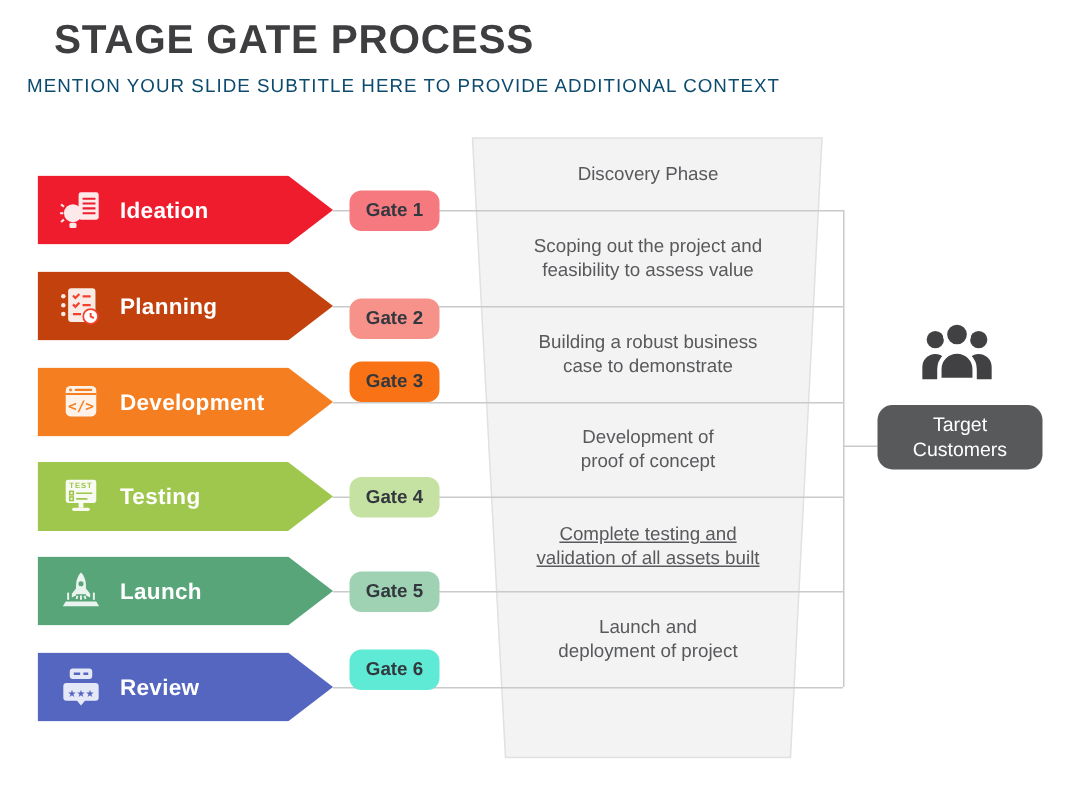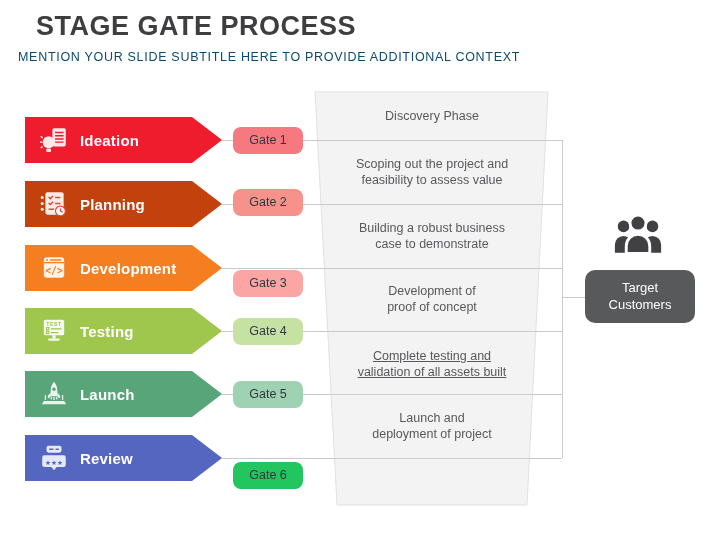--- a/index.html
+++ b/index.html
@@ -28,27 +28,27 @@
   
   .stage{
     position:absolute;left:25px;width:197px;height:46px;display:flex;align-items:center;
     clip-path:polygon(0 0,167px 0,100% 50%,167px 100%,0 100%);
   }
   .stage-icon{margin-left:14px;width:30px;height:30px;display:block;}
   .stage-icon svg{display:block;width:30px;height:30px;}
   .stage-label{margin-left:11px;color:#ffffff;font-size:15px;font-weight:bold;letter-spacing:.2px;}
   
   .gate{
-    position:absolute;left:233px;width:70px;height:27px;border-radius:8px;
-    font-size:12.5px;color:#33383f;text-align:center;line-height:27px;
+    position:absolute;left:233px;width:60px;height:27px;border-radius:8px;
+    font-size:12.5px;color:#33383f;text-align:center;line-height:27px;font-weight:bold;
   }
   
   .people{position:absolute;left:612px;top:213px;width:52px;height:47px;}
   .target-box{
-    position:absolute;left:585px;top:270px;width:110px;height:53px;border-radius:10px;
+    position:absolute;left:585px;top:270px;width:110px;height:43px;border-radius:10px;
     background:#58595b;color:#fff;font-size:13px;line-height:1.3;text-align:center;
     display:flex;align-items:center;justify-content:center;white-space:pre-line;
   }
 </style>
 </head>
 <body>
 
 <div class="slide">
 
   <div class="title">STAGE GATE PROCESS</div>
@@ -190,25 +190,25 @@
             <line x1="15.5" y1="5.8" x2="18.5" y2="5.8"></line>
         </g>
         <path d="M5,11.5 h18 a2,2 0 0 1 2,2 v7 a2,2 0 0 1 -2,2 h-6.5 l-2.5,3 -2.5,-3 h-6.5 a2,2 0 0 1 -2,-2 v-7 a2,2 0 0 1 2,-2 z" fill="#fff" opacity="0.85"></path>
         <text x="14" y="20.3" font-size="6.2" fill="currentColor" text-anchor="middle">★★★</text>
       </svg>
     </span>
     <span class="stage-label">Review</span>
   </div>
 
   <div class="gate" style="top: 127px; background: rgb(245, 121, 127);">Gate 1</div>
-  <div class="gate" style="top: 189px; background: rgb(247, 146, 139);">Gate 2</div>
-  <div class="gate" style="top: 270px; background: #fca5a5;">Gate 3</div>
+  <div class="gate" style="top: 199px; background: rgb(247, 146, 139);">Gate 2</div>
+  <div class="gate" style="top: 241px; background: #f97316;">Gate 3</div>
   <div class="gate" style="top: 318px; background: rgb(198, 226, 163);">Gate 4</div>
   <div class="gate" style="top: 381px; background: rgb(158, 210, 179);">Gate 5</div>
-  <div class="gate" style="top: 462px; background: #22c55e;">Gate 6</div>
+  <div class="gate" style="top: 433px; background: #5eead4;">Gate 6</div>
 
   <svg class="people" viewBox="0 0 54 48">
     <g fill="#414042">
       <circle cx="12" cy="13.5" r="6"></circle>
       <path d="M3,41 v-8.5 a9,9 0 0 1 18,0 v8.5 z"></path>
       <circle cx="42" cy="13.5" r="6"></circle>
       <path d="M33,41 v-8.5 a9,9 0 0 1 18,0 v8.5 z"></path>
     </g>
     <g fill="#414042" stroke="#ffffff" stroke-width="3">
       <circle cx="27" cy="10" r="8.3"></circle>

